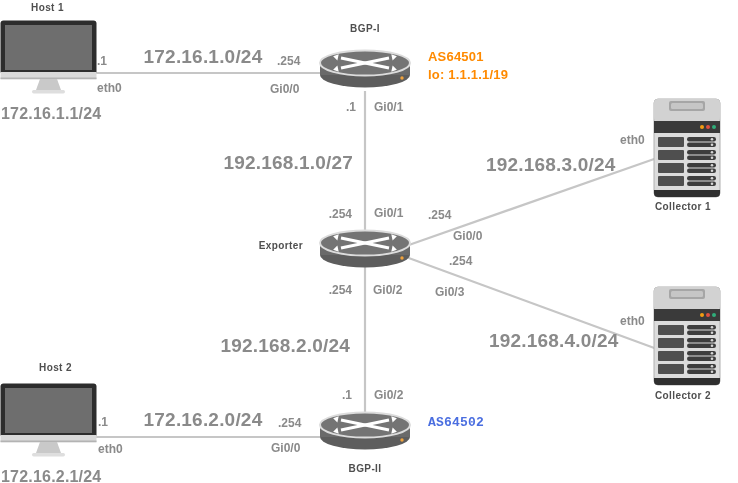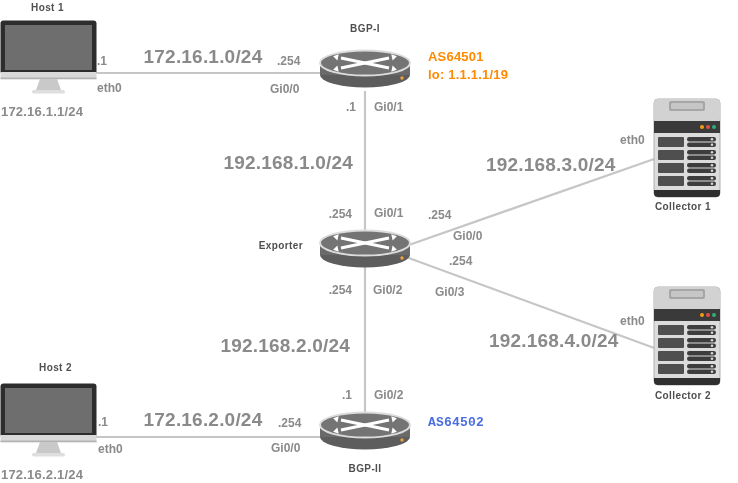--- a/index.html
+++ b/index.html
@@ -6,21 +6,21 @@
   #stage{
     position:relative;width:738px;height:483px;background:#ffffff;
     overflow:hidden;font-family:"Liberation Sans",sans-serif;
     --link:#c6c6c6;--label:#8a8a8a;--title:#4f4f4f;--as-bgp1:#ff8a00;--as-bgp2:#4a6ee0;
   }
   .wires{position:absolute;left:0;top:0;z-index:1;}
   .node{position:absolute;z-index:2;}
   .lbl{position:absolute;z-index:3;font-weight:700;color:var(--label);white-space:nowrap;font-size:12px;line-height:1.1;}
   .t{font-size:10px;color:var(--title);letter-spacing:.4px;}
   .sub{font-size:19px;letter-spacing:.2px;}
-  .ipl{font-size:13px;color:var(--label);letter-spacing:.2px;}
+  .ipl{font-size:16px;color:var(--label);letter-spacing:.2px;}
   .ctr{text-align:center;}
   .rgt{text-align:right;}
   .asblk{font-size:13px;line-height:18px;letter-spacing:.2px;}
   .as1{color:var(--as-bgp1);}
   .as2{color:var(--as-bgp2);font-family:Liberation Mono, monospace;}
 </style>
 </head>
 <body>
 
 <div id="stage" style="--link: #c6c6c6; --label: #8a8a8a; --title: #4f4f4f; --as-bgp1: #ff8a00; --as-bgp2: #4a6ee0;">
@@ -64,21 +64,21 @@
     <polygon points="16.1,20.7 21.7,22.8 20.4,16.6" fill="#fff"></polygon>
     <circle cx="85" cy="29" r="1.7" fill="#f0a23c"></circle>
   </svg>
   <div class="lbl asblk as1" style="left:428px;top:48px;">
     <div>AS64501</div>
     <div>lo: 1.1.1.1/19</div>
   </div>
 
   <div class="lbl rgt" style="left:300px;top:101px;width:56px;">.1</div>
   <div class="lbl" style="left:374px;top:101px;">Gi0/1</div>
-  <div class="lbl sub rgt" style="left:203px;top:153px;width:150px;">192.168.1.0/24</div>
+  <div class="lbl sub rgt" style="left:203px;top:153px;width:150px;">192.168.1.0/27</div>
   <div class="lbl rgt" style="left:296px;top:208px;width:56px;">.254</div>
   <div class="lbl" style="left:374px;top:207px;">Gi0/1</div>
 
   <div class="lbl t rgt" style="left:180px;top:240px;width:123px;">Exporter</div>
   <svg class="node" style="left:317px;top:229px;" width="96" height="42" viewBox="0 0 96 42">
     <ellipse cx="48" cy="26" rx="45" ry="12.5" fill="#5d5d5d"></ellipse>
     <rect x="3" y="14" width="90" height="12" fill="#6a6a6a"></rect>
     <ellipse cx="48" cy="14" rx="45" ry="12.5" fill="#747474" stroke="#dcdcdc" stroke-width="2"></ellipse>
     <line x1="24" y1="9" x2="72" y2="19" stroke="#fff" stroke-width="3"></line>
     <line x1="24" y1="19" x2="72" y2="9" stroke="#fff" stroke-width="3"></line>

